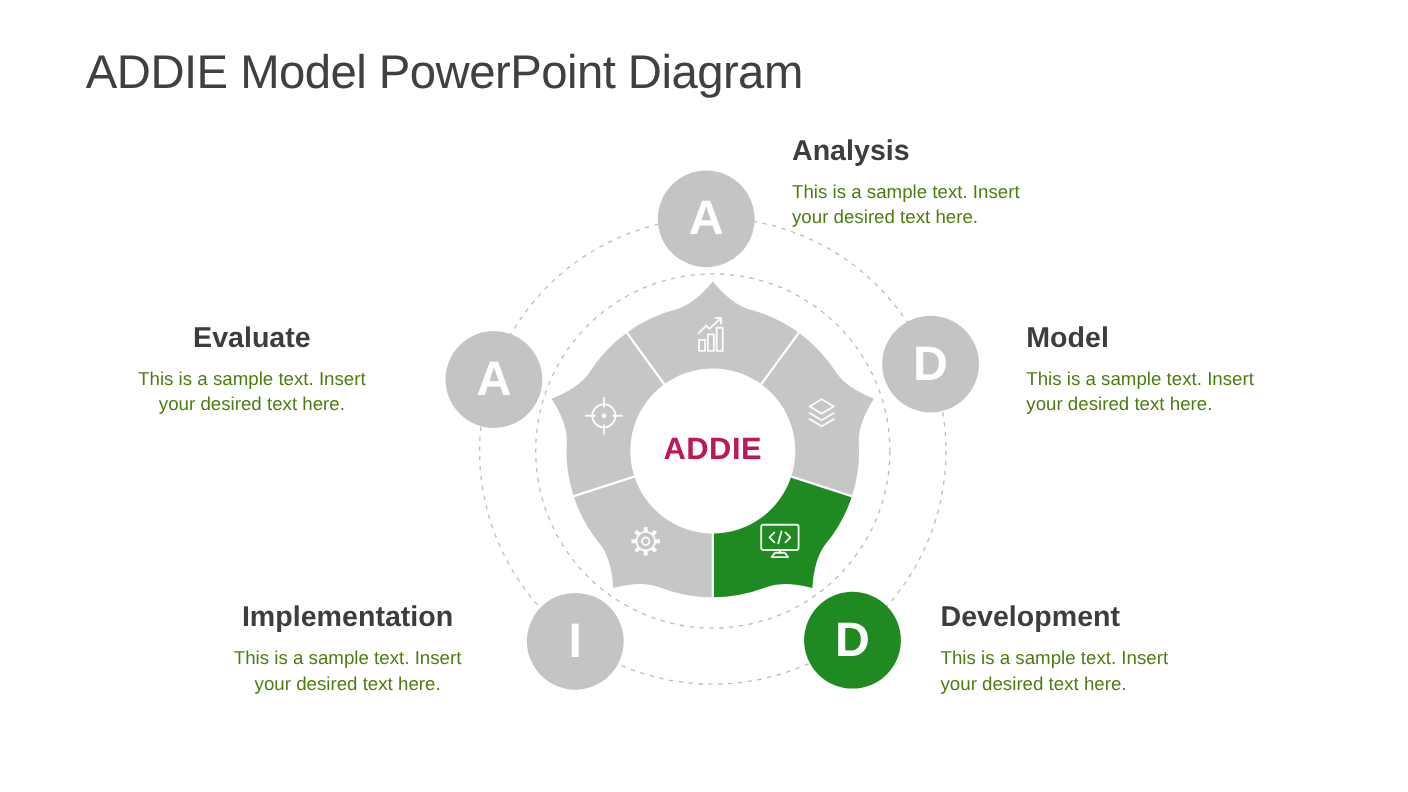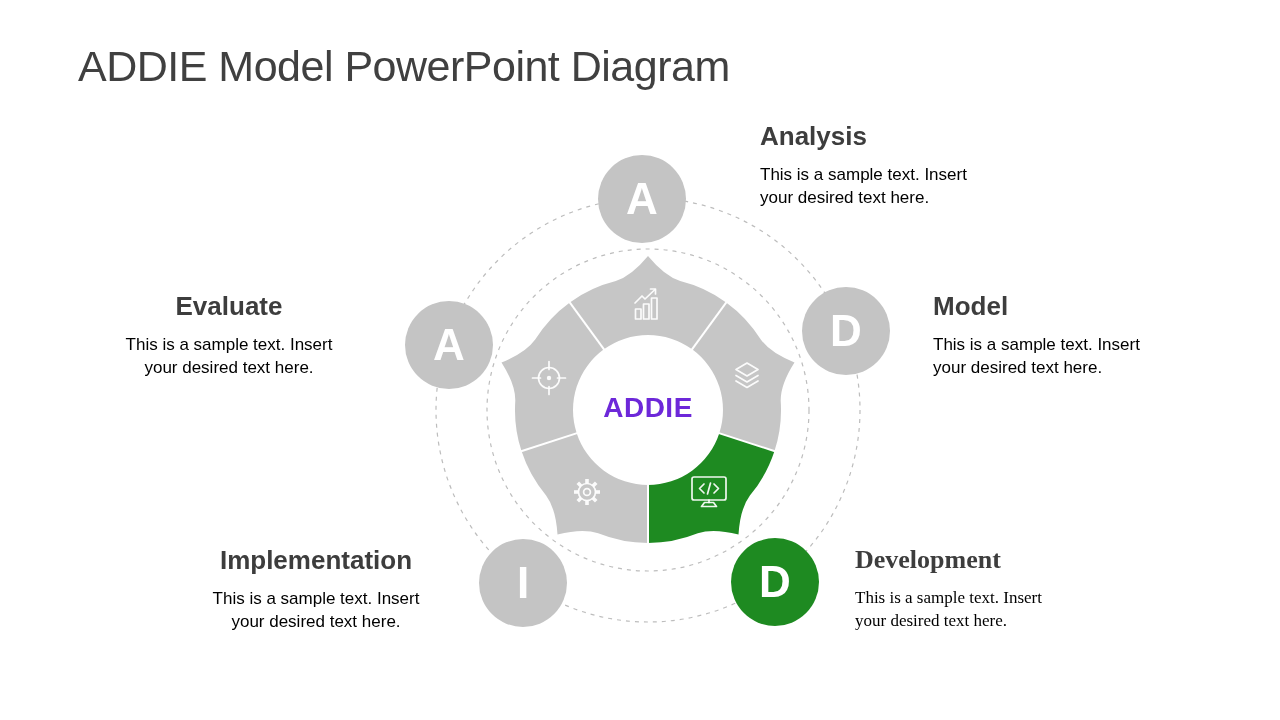--- a/index.html
+++ b/index.html
@@ -3,38 +3,38 @@
 <meta charset="utf-8">
 <style>
   html,body{margin:0;padding:0;background:#fff;}
   .canvas{position:relative;width:1276px;height:720px;background:#ffffff;overflow:hidden;
           font-family:"Liberation Sans",sans-serif;}
   .page-title{position:absolute;left:78px;top:42px;font-size:43px;font-weight:400;
               color:#404040;letter-spacing:-0.5px;white-space:nowrap;}
   #diagram-svg{position:absolute;left:0;top:0;}
   .stage-label{position:absolute;width:260px;}
   .stage-label .name{font-size:26px;font-weight:700;color:#3d3d3d;margin:0 0 11px 0;}
-  .stage-label .desc{font-size:17px;color:#000000;line-height:1.36;white-space:pre-line;}
+  .stage-label .desc{font-size:17px;color:#4d7c0f;line-height:1.36;white-space:pre-line;}
   .align-right{text-align:center;}
   .badge{position:absolute;width:88px;height:88px;border-radius:50%;background:#c4c4c4;
          color:#ffffff;font-weight:700;font-size:44px;display:flex;align-items:center;
          justify-content:center;user-select:none;}
   .badge.highlight{background:#1e8a21;}
   #badge-analysis{left:598px;top:155px;}
   #badge-design{left:802px;top:287px;}
   #badge-development{left:731px;top:538px;}
   #badge-implementation{left:479px;top:539px;}
   #badge-evaluate{left:405px;top:301px;}
-  #label-analysis{left:760px;top:121px;}
+  #label-analysis{left:720px;top:121px;}
   #label-design{left:933px;top:291px;}
-  #label-development{left:855px;top:545px;font-family:Liberation Serif, serif;}
+  #label-development{left:855px;top:545px;}
   #label-implementation{right:830px;top:545px;}
   #label-evaluate{right:917px;top:291px;}
   .center-label{position:absolute;left:548px;top:392px;width:200px;text-align:center;
-                font-size:28px;font-weight:800;color:#6d28d9;letter-spacing:0.5px;}
+                font-size:28px;font-weight:800;color:#be185d;letter-spacing:0.5px;}
   .ring-icon{position:absolute;width:44px;height:44px;}
   .ring-icon svg{display:block;}
   #icon-analysis{left:626px;top:284px;}
   #icon-design{left:725px;top:356px;}
   #icon-development{left:685px;top:468px;width:48px;height:48px;}
   #icon-implementation{left:565px;top:470px;}
   #icon-evaluate{left:527px;top:356px;}
   .istroke{stroke:rgba(255,255,255,0.93);fill:none;stroke-width:1.7;stroke-linecap:round;stroke-linejoin:round;}
 </style>
 </head>

